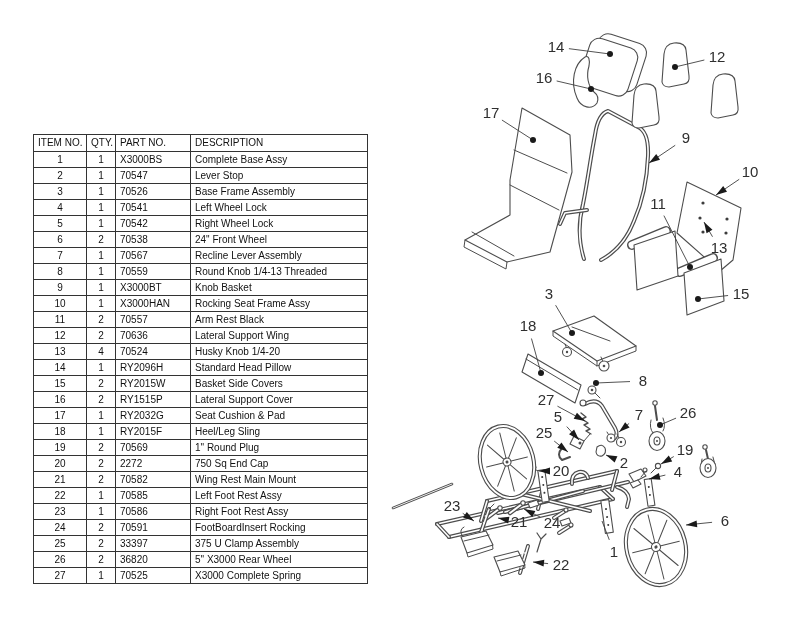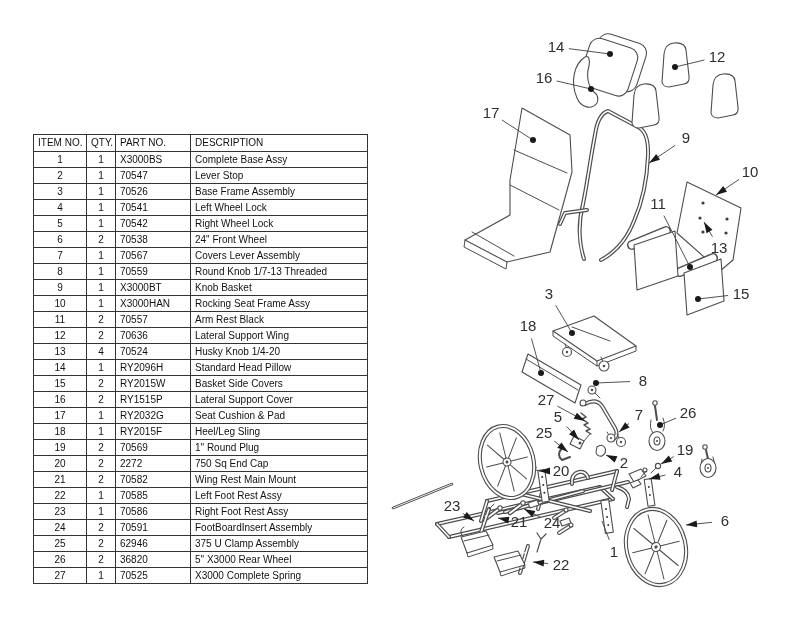--- a/index.html
+++ b/index.html
@@ -95,28 +95,28 @@
           <td class="c">6</td>
           <td class="c">2</td>
           <td>70538</td>
           <td>24" Front Wheel</td>
         </tr>
 
         <tr>
           <td class="c">7</td>
           <td class="c">1</td>
           <td>70567</td>
-          <td>Covers Lever Assembly</td>
+          <td>Recline Lever Assembly</td>
         </tr>
 
         <tr>
           <td class="c">8</td>
           <td class="c">1</td>
           <td>70559</td>
-          <td>Round Knob 1/7-13 Threaded</td>
+          <td>Round Knob 1/4-13 Threaded</td>
         </tr>
 
         <tr>
           <td class="c">9</td>
           <td class="c">1</td>
           <td>X3000BT</td>
           <td>Knob Basket</td>
         </tr>
 
         <tr>
@@ -214,27 +214,27 @@
           <td class="c">23</td>
           <td class="c">1</td>
           <td>70586</td>
           <td>Right Foot Rest Assy</td>
         </tr>
 
         <tr>
           <td class="c">24</td>
           <td class="c">2</td>
           <td>70591</td>
-          <td>FootBoardInsert Assembly</td>
+          <td>FootBoardInsert Rocking</td>
         </tr>
 
         <tr>
           <td class="c">25</td>
           <td class="c">2</td>
-          <td>62946</td>
+          <td>33397</td>
           <td>375 U Clamp Assembly</td>
         </tr>
 
         <tr>
           <td class="c">26</td>
           <td class="c">2</td>
           <td>36820</td>
           <td>5" X3000  Rear Wheel</td>
         </tr>
 

